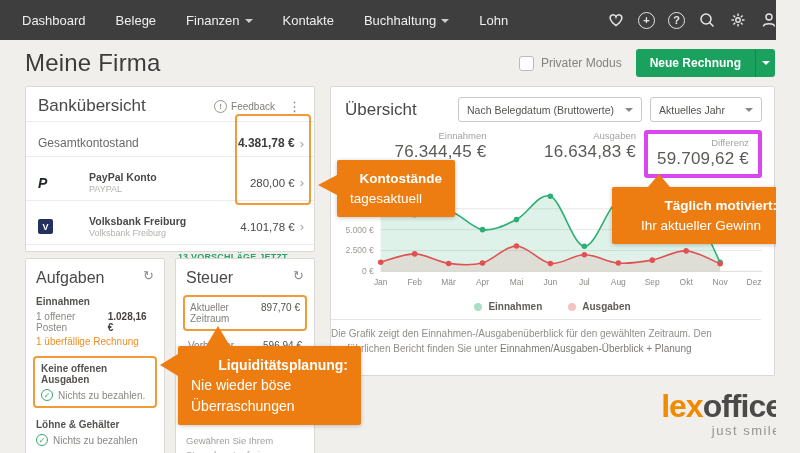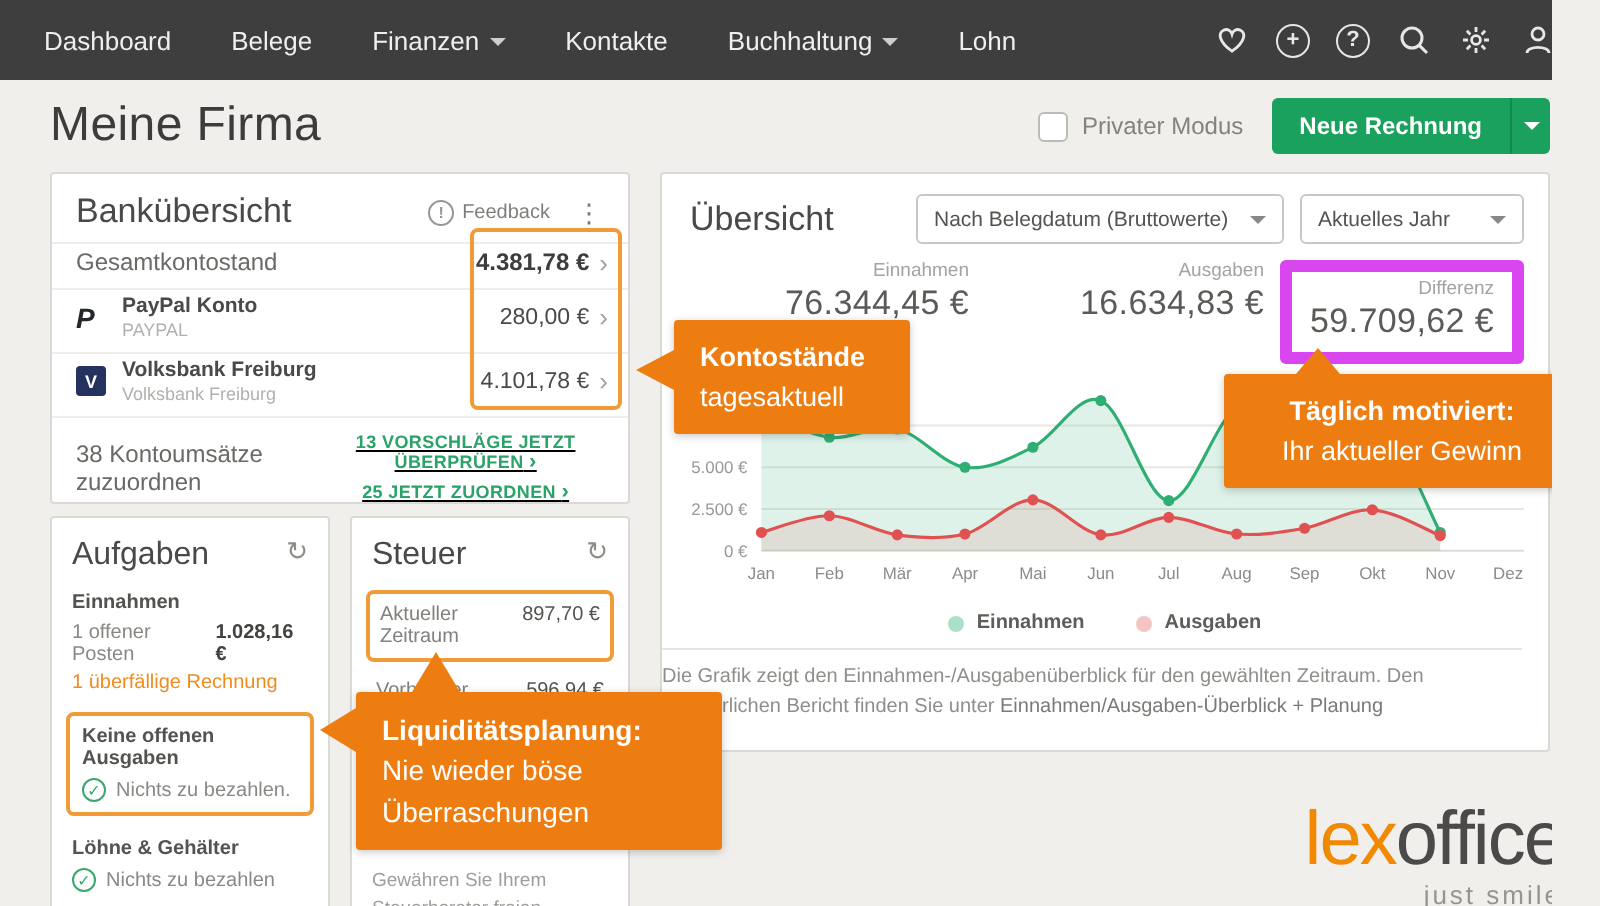--- a/index.html
+++ b/index.html
@@ -38,21 +38,21 @@
 
   
   .bank-panel { left:25px; top:86px; width:290px; height:166px; }
   .bank-header { display:flex; align-items:center; padding:9px 10px 5px 12px;gap:33px; }
   .bank-header-right { margin-left:auto; display:flex; align-items:center; gap:10px; }
   .feedback { display:flex; align-items:center; gap:4px; cursor:pointer; }
   .feedback-bubble { width:13px; height:13px; border:1.2px solid #98968f; border-radius:50%; color:#98968f;
                      font-size:8px; font-weight:700; display:flex; align-items:center; justify-content:center; }
   .feedback-label { font-size:10px; color:#807e7a; }
   .kebab { color:#7b7975; font-size:13px; cursor:pointer; padding:0 3px; letter-spacing:0; }
-  .bank-row { display:flex; align-items:center; padding:2px 10px 6px 12px; border-top:1px solid #eeecea; }
+  .bank-row { display:flex; align-items:center; padding:14px 10px 6px 12px; border-top:1px solid #eeecea;gap:28px; }
   .bank-row-label { font-size:12px; color:#6b6966; }
   .bank-row-right { margin-left:auto; display:flex; align-items:center; gap:5px; cursor:pointer; }
   .bank-total-value { font-size:12px; font-weight:700; color:#3e3d3b; }
   .bank-acc-value { font-size:11.5px; color:#4a4947; }
   .row-chevron { color:#a5a3a0; font-size:13px; line-height:1; }
   .acc-icon-pp { width:15px; height:16px; font-weight:800; font-style:italic; font-size:14px; color:#23272b; line-height:16px; }
   .acc-icon-vb { width:15px; height:15px; background:#25315e; border-radius:2px; color:#fff; font-size:9px; font-weight:700;
                  display:flex; align-items:center; justify-content:center; }
   .acc-text { margin-left:8px; }
   .acc-name { font-size:10.5px; font-weight:700; color:#4a4947; }
@@ -91,50 +91,50 @@
   .ov-header .panel-title { margin-right:auto; }
   .select { background:#fff; border:1px solid #c9c7c3; border-radius:3px; height:25px; display:flex; align-items:center;
             padding:0 8px; font-size:10.5px; color:#55534f; cursor:pointer; gap:8px; }
   .select-caret { width:0; height:0; border-left:4px solid transparent; border-right:4px solid transparent;
                   border-top:4px solid #8a8884; margin-left:auto; }
   .sel1 { width:184px; } .sel2 { width:112px; }
   .stats-row { display:flex; align-items:flex-start; padding:4px 12px 0 14px; }
   .stat { flex:1; text-align:right; padding-right:8px; }
   .stat-label { font-size:9.5px; color:#a5a3a0; }
   .stat-value { font-size:17px; color:#5b5a57; margin-top:1px; letter-spacing:.2px; }
-  .stat-box { display:inline-block; border:6px solid #d946ef; border-radius:3px; padding:3px 9px 5px 9px; text-align:right; }
+  .stat-box { display:inline-block; border:4px solid #d946ef; border-radius:3px; padding:3px 9px 5px 9px; text-align:right; }
   .stat-last { flex:0 0 auto; padding-right:0; }
   .chart-wrap { margin:2px 8px 0 6px; }
   .legend { display:flex; justify-content:center; gap:26px; margin-top:0px; }
   .legend-item { display:flex; align-items:center; gap:6px; }
   .legend-dot { width:8px; height:8px; border-radius:50%; }
   .legend-label { font-size:10px; font-weight:700; color:#5f5d59; }
   .ov-footer { border-top:1px solid #e7e5e1; margin:7px 13px 0 0; padding-top:6px;
                font-size:10px; color:#908e8a; line-height:1.5; }
   .ov-footer .line2 { color:#7c7a76; }
 
   
   .callout { position:absolute; background:#ee7d11; color:#fff; border-radius:2px; z-index:50;
              box-shadow:0 1px 4px rgba(0,0,0,.22); padding:9px 13px; }
-  .callout .c-bold { font-weight:700; }
+  .callout .c-bold { font-weight:700;text-align:right; }
   .co-1 { left:337px; top:160px; width:118px; font-size:13.5px; line-height:1.45; }
   .co-1 .arrow-left { position:absolute; left:-19px; top:15px; width:0; height:0;
                       border-top:10px solid transparent; border-bottom:10px solid transparent; border-right:19px solid #ee7d11; }
   .co-2 { left:612px; top:187px; width:178px; font-size:13.5px; line-height:1.45; text-align:center; }
   .co-2 .arrow-up { position:absolute; left:36px; top:-13px; width:0; height:0;
                     border-left:11px solid transparent; border-right:11px solid transparent; border-bottom:13px solid #ee7d11; }
   .co-3 { left:178px; top:346px; width:183px; font-size:14px; line-height:1.45; }
   .co-3 .arrow-up { position:absolute; left:28px; top:-20px; width:0; height:0;
                     border-left:12px solid transparent; border-right:12px solid transparent; border-bottom:20px solid #ee7d11; }
   .co-3 .arrow-left { position:absolute; left:-18px; top:8px; width:0; height:0;
                       border-top:11px solid transparent; border-bottom:11px solid transparent; border-right:18px solid #ee7d11; }
 
   
   .logo { position:absolute; left:634px; top:390px; width:148px; text-align:right; }
-  .logo-word { font-size:38px; font-weight:400; letter-spacing:-1px; line-height:1;margin-top:11px; }
+  .logo-word { font-size:32px; font-weight:700; letter-spacing:-1px; line-height:1; }
   .logo-lex { color:#f18a00; } .logo-office { color:#4b4a48; }
   .logo-tagline { font-size:13px; color:#96948e; letter-spacing:1.5px; margin-top:1px; padding-right:1px; }
 </style>
 </head>
 <body>
 
 <div class="page">
 
   <div class="topnav">
     <div class="nav-items">

